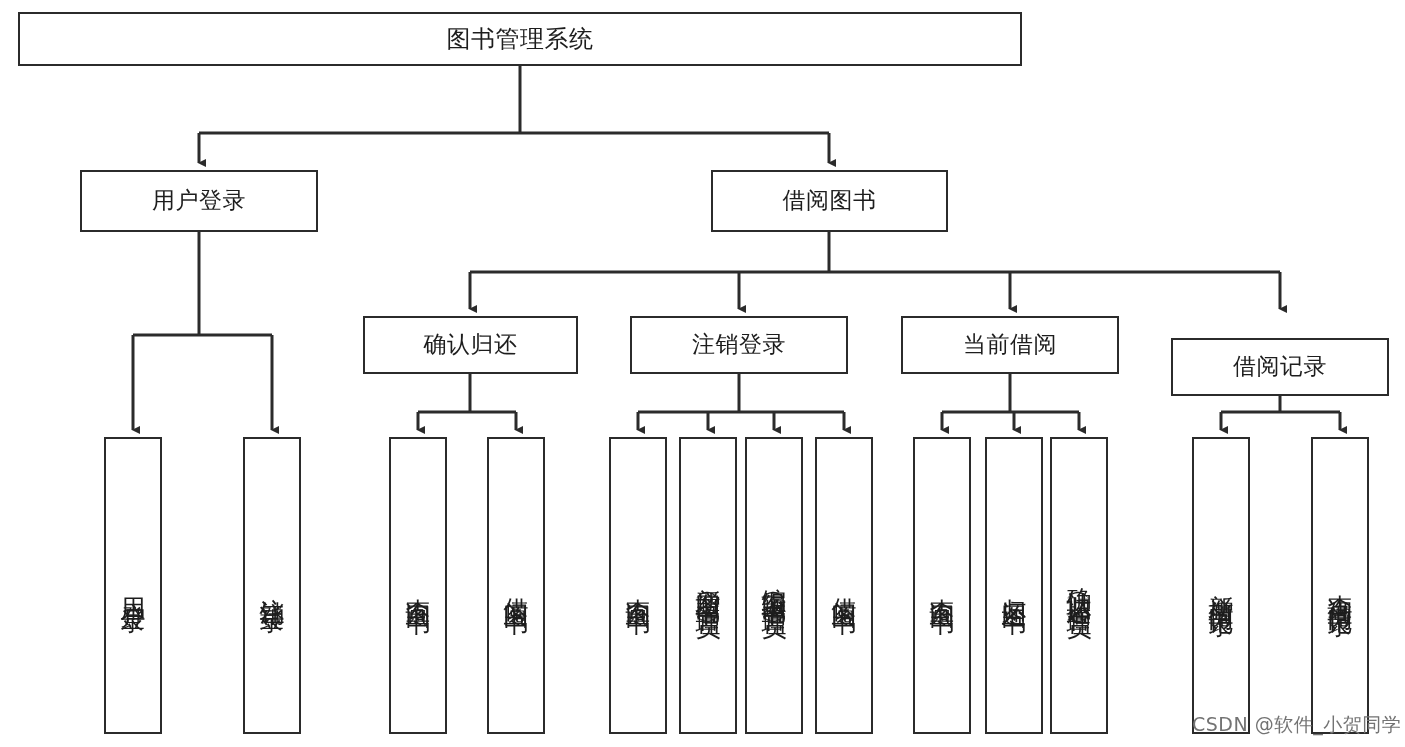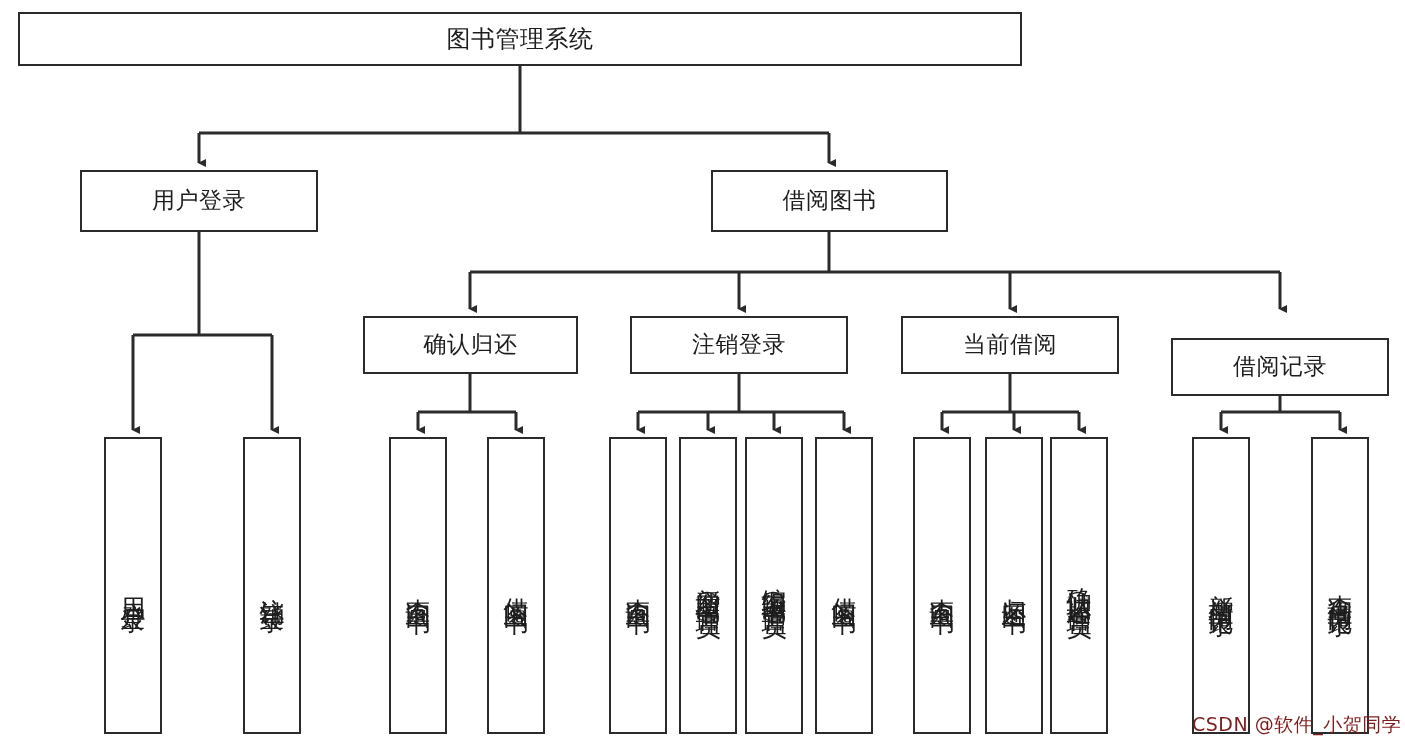--- a/index.html
+++ b/index.html
@@ -61,21 +61,21 @@
     text-orientation: upright;
     font-size: 25px;
     line-height: 1.0;
     letter-spacing: 4px;
   }
   .watermark {
     position: absolute;
     left: 1192px;
     top: 712px;
     font-size: 19px;
-    color: #7f1d1d;
+    color: #737373;
     font-family: "DejaVu Sans", "Liberation Sans", sans-serif;
     white-space: nowrap;
     letter-spacing: 0.5px;
   }
 </style>
 </head>
 <body>
 
 <div id="diagram-root">
 

